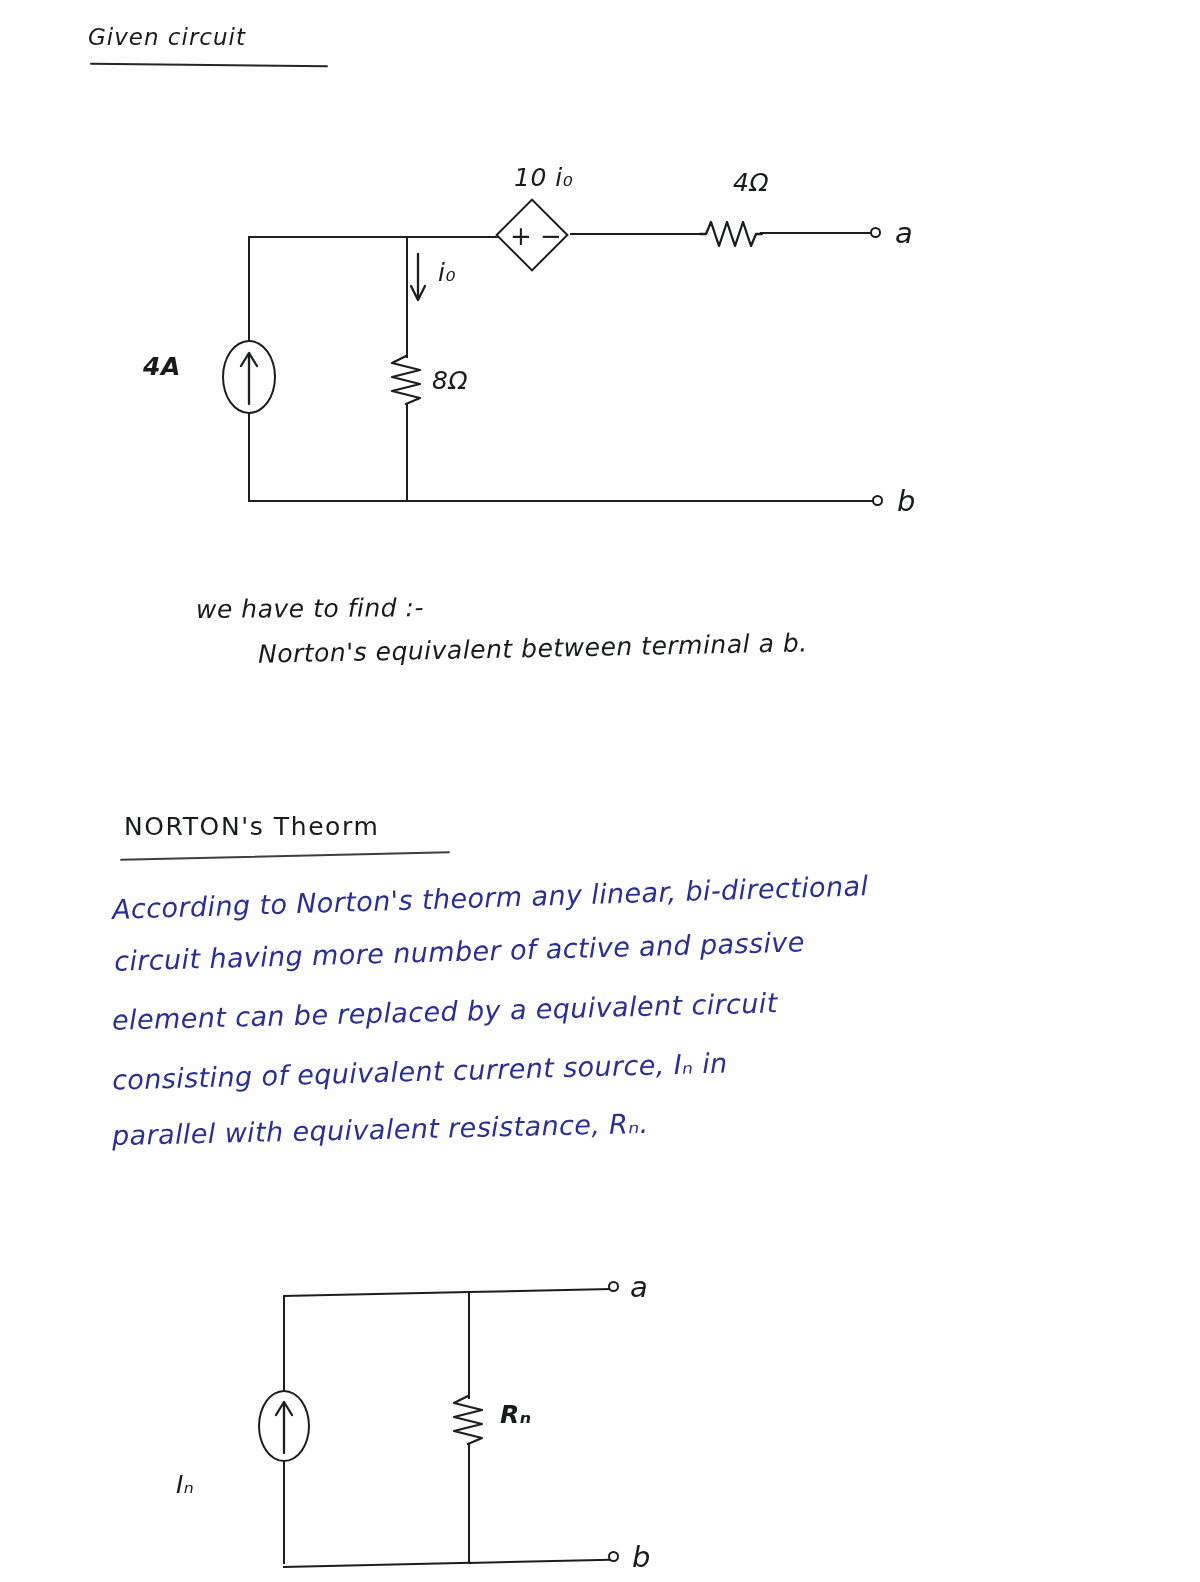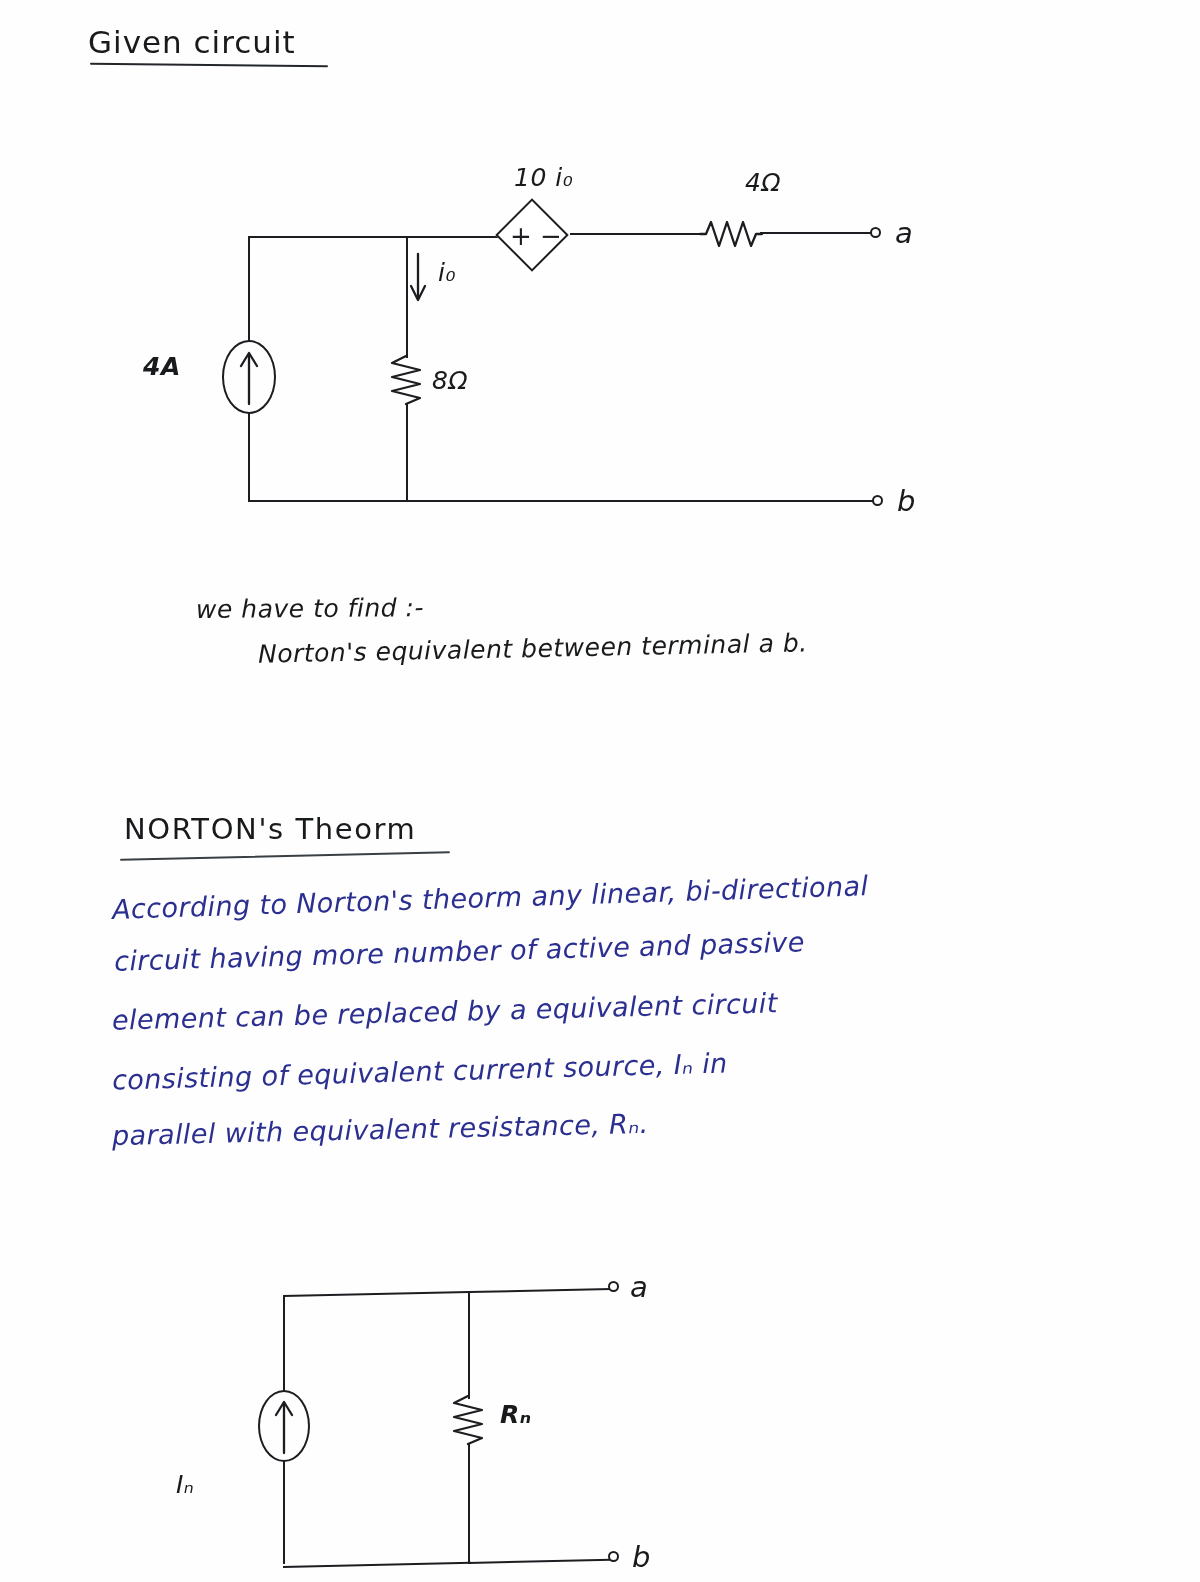--- a/index.html
+++ b/index.html
@@ -26,32 +26,33 @@
     position: absolute;
     font-family: "DejaVu Sans", sans-serif;
     color: #1a1a1a;
     white-space: nowrap;
     letter-spacing: 0.5px;
   }
   .ink-black { color: #181a1c; }
   .ink-blue  { color: #2b2f8f; }
 
   .title {
-    font-size: 31px;
+    font-size: 23px;
+    font-style: italic;
     letter-spacing: 1px;
   }
   .title-underline {
     position: absolute;
     height: 2px;
     background: #23262a;
     border-radius: 2px;
     transform: rotate(0.6deg);
   }
   .heading2 {
-    font-size: 29px;
+    font-size: 25px;
     letter-spacing: 1.6px;
   }
   .heading2-underline {
     position: absolute;
     height: 2px;
     background: #3a3f44;
     transform: rotate(-1.3deg);
     border-radius: 2px;
   }
   .body-line {
@@ -169,21 +170,21 @@
   <div class="hw lbl ink-black" style="left:438px; top:258px;">i₀</div>
 
   <div class="diamond" style="left:506px; top:209px; width:52px; height:52px;"></div>
   <div class="dsign" style="left:510px; top:223px;">+</div>
   <div class="dsign" style="left:540px; top:223px;">−</div>
   <div class="hw lbl ink-black" style="left:502px; top:163px;margin-left:12px;">10 i₀</div>
 
   <svg class="ov" style="left:700px; top:214px;" width="62" height="40">
     <polyline points="0,20 6,20 11,8 19,32 27,8 35,32 43,8 51,32 56,20 62,20"></polyline>
   </svg>
-  <div class="hw lbl ink-black" style="left:733px; top:168px;margin-left:12px;">4Ω</div>
+  <div class="hw lbl ink-black" style="left:733px; top:168px;">4Ω</div>
 
   <div class="node-dot" style="left:870px; top:227px;"></div>
   <div class="hw term ink-black" style="left:895px; top:216px;">a</div>
   <div class="node-dot" style="left:872px; top:495px;"></div>
   <div class="hw term ink-black" style="left:897px; top:484px;">b</div>
 
   <div class="hw find-line ink-black" style="left:196px; top:594px; transform:rotate(-0.5deg);">we have to find :-</div>
   <div class="hw find-line ink-black" style="left:258px; top:634px; transform:rotate(-1.2deg);">Norton's equivalent between terminal a b.</div>
 
   <div class="hw heading2 ink-black" style="left:124px; top:812px;">NORTON's Theorm</div>

